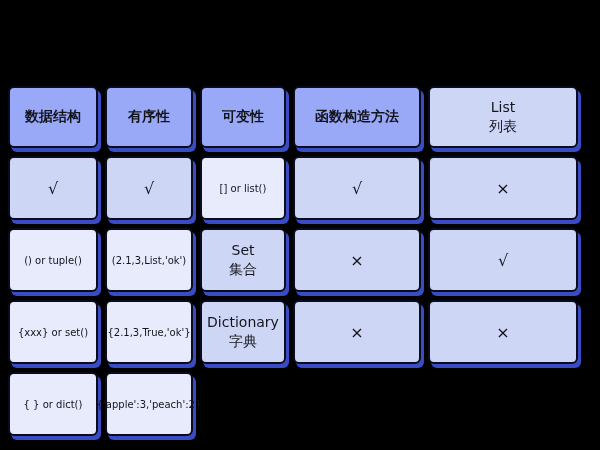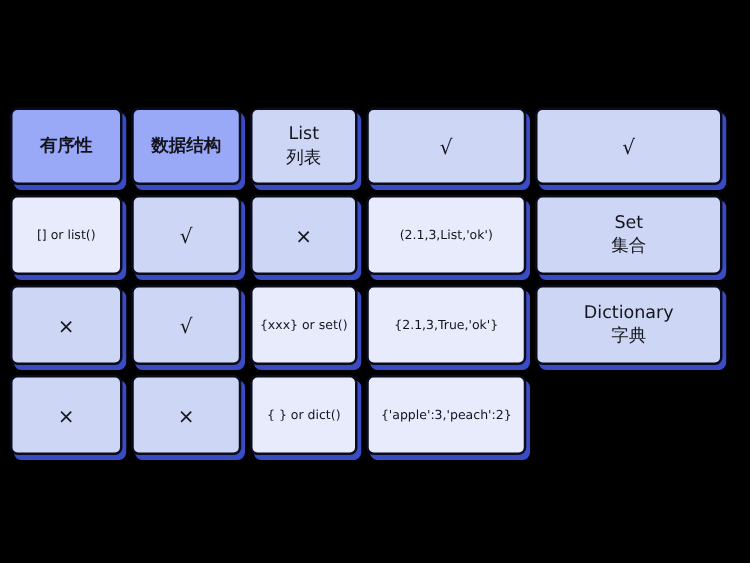--- a/index.html
+++ b/index.html
@@ -31,33 +31,36 @@
   .bright{background:#e7ebfc;font-size:10px;}
   .mark{font-size:16px;}
   .name{flex-direction:column;line-height:1.35;font-size:14px;}
 </style>
 </head>
 <body>
 
 <div class="stage">
   <div class="tbl">
 
+    <div class="cell head">数据结构</div>
     <div class="cell head">有序性</div>
-    <div class="cell head">数据结构</div>
+    <div class="cell head">可变性</div>
+    <div class="cell head">函数构造方法</div>
 
     <div class="cell bleft name">
       <span>List</span>
       <span>列表</span>
     </div>
     <div class="cell bleft mark">√</div>
     <div class="cell bleft mark">√</div>
     <div class="cell bright">[] or list()</div>
 
     <div class="cell bleft mark">√</div>
     <div class="cell bleft mark">×</div>
+    <div class="cell bright">() or tuple()</div>
     <div class="cell bright">(2.1,3,List,'ok')</div>
 
     <div class="cell bleft name">
       <span>Set</span>
       <span>集合</span>
     </div>
     <div class="cell bleft mark">×</div>
     <div class="cell bleft mark">√</div>
     <div class="cell bright">{xxx} or set()</div>
     <div class="cell bright">{2.1,3,True,'ok'}</div>

